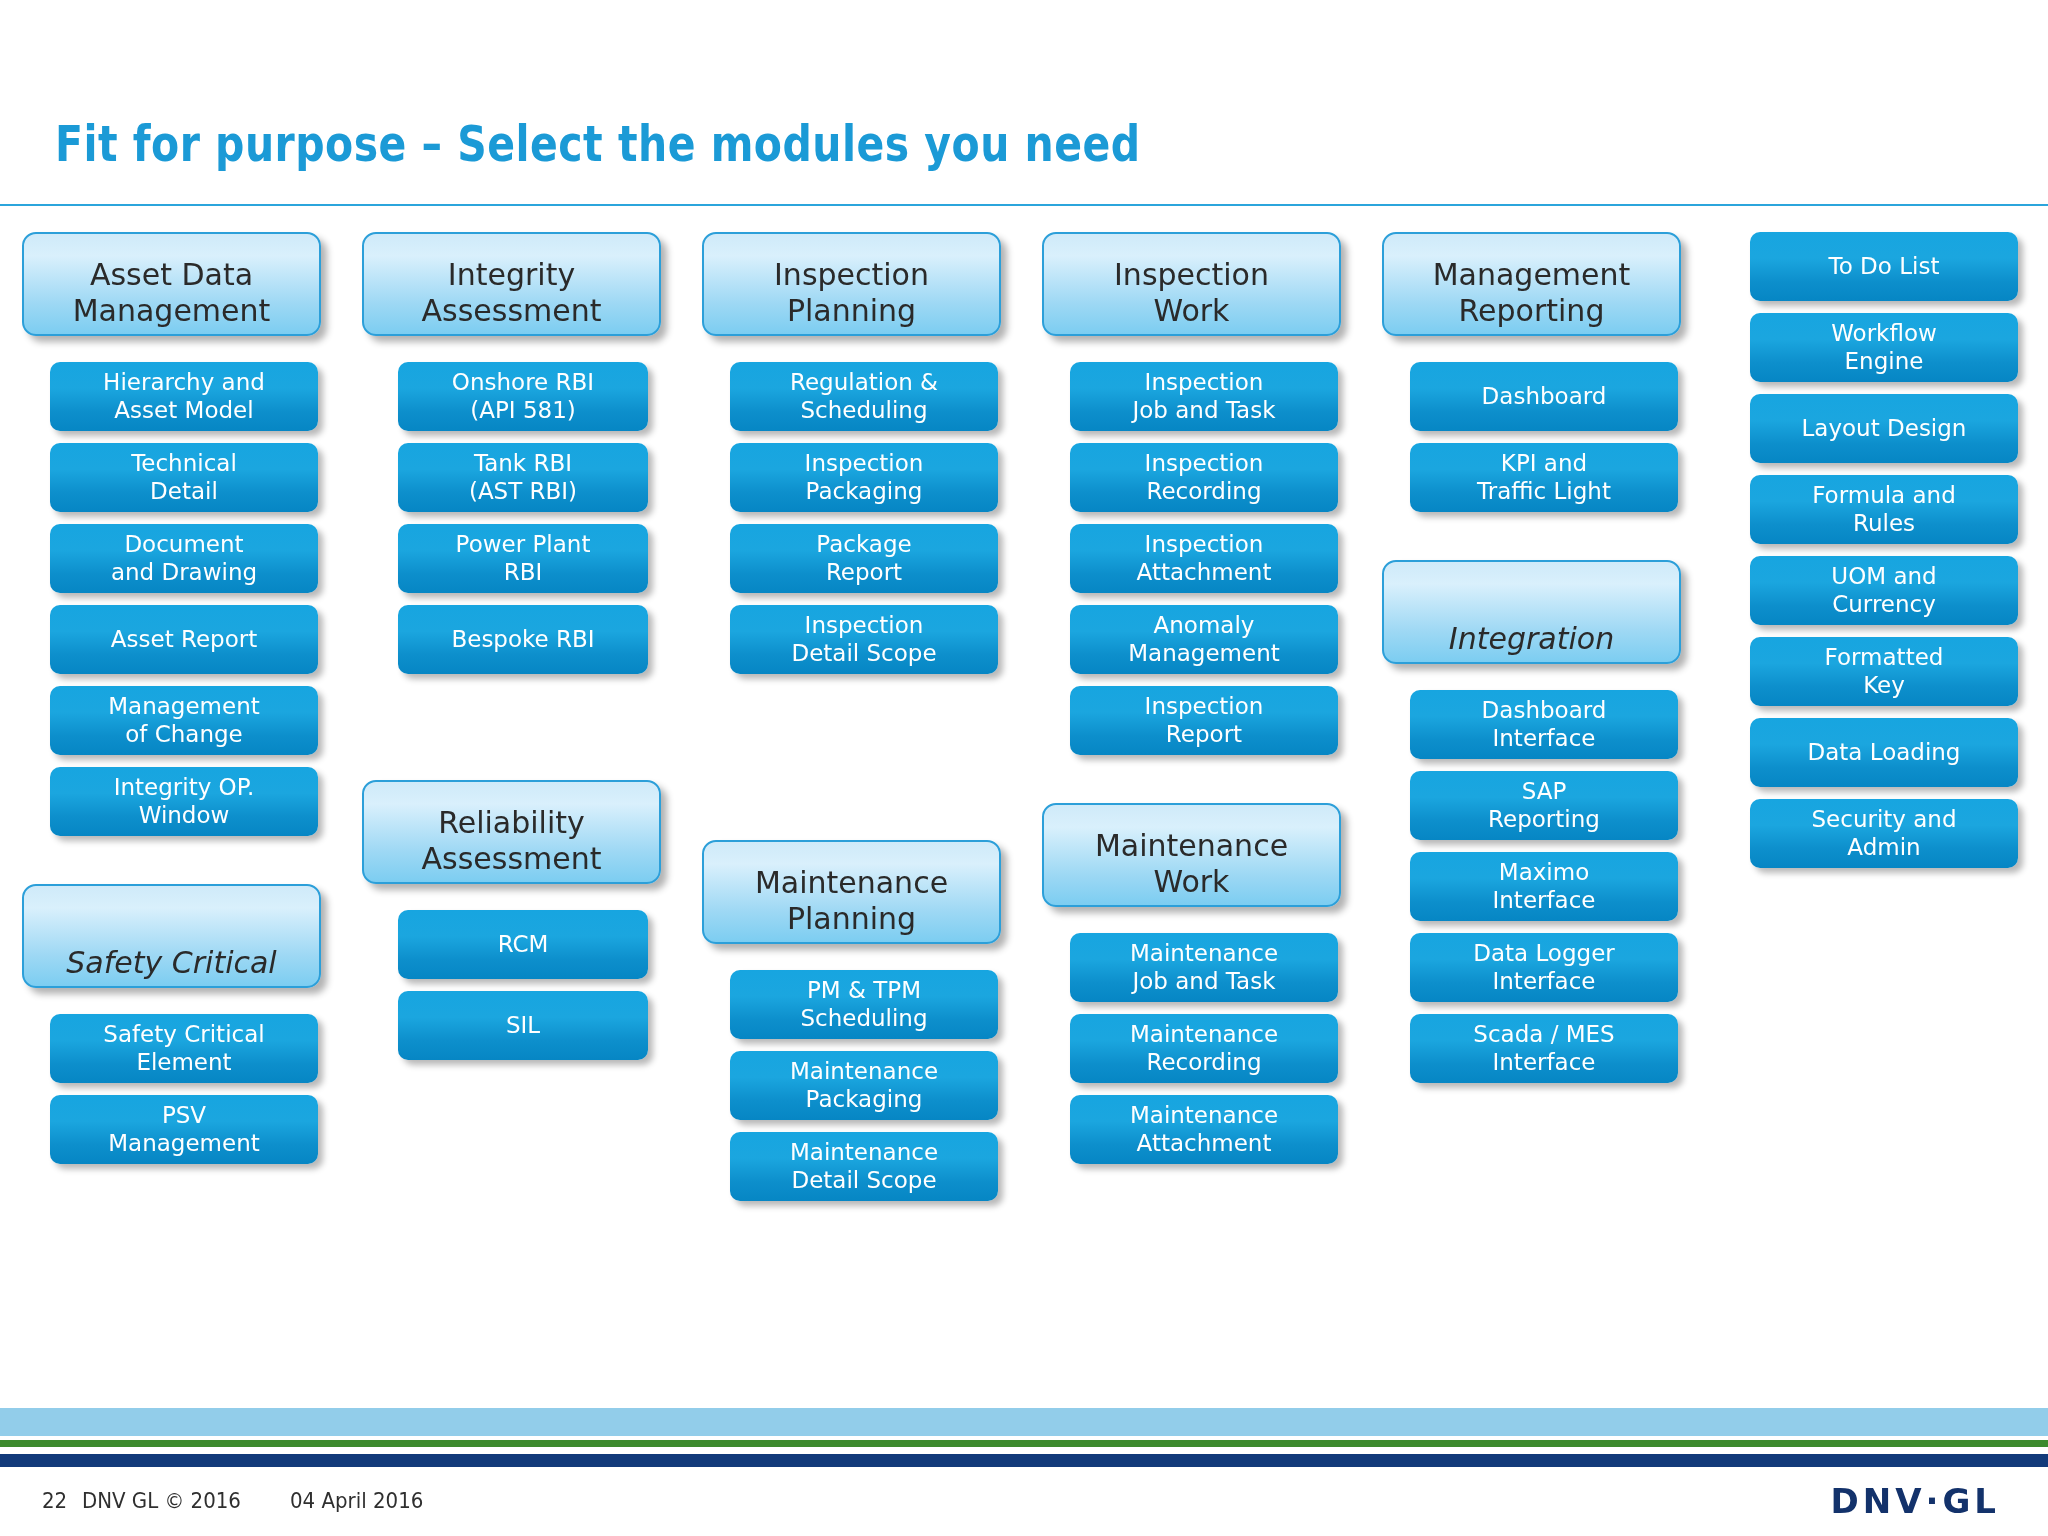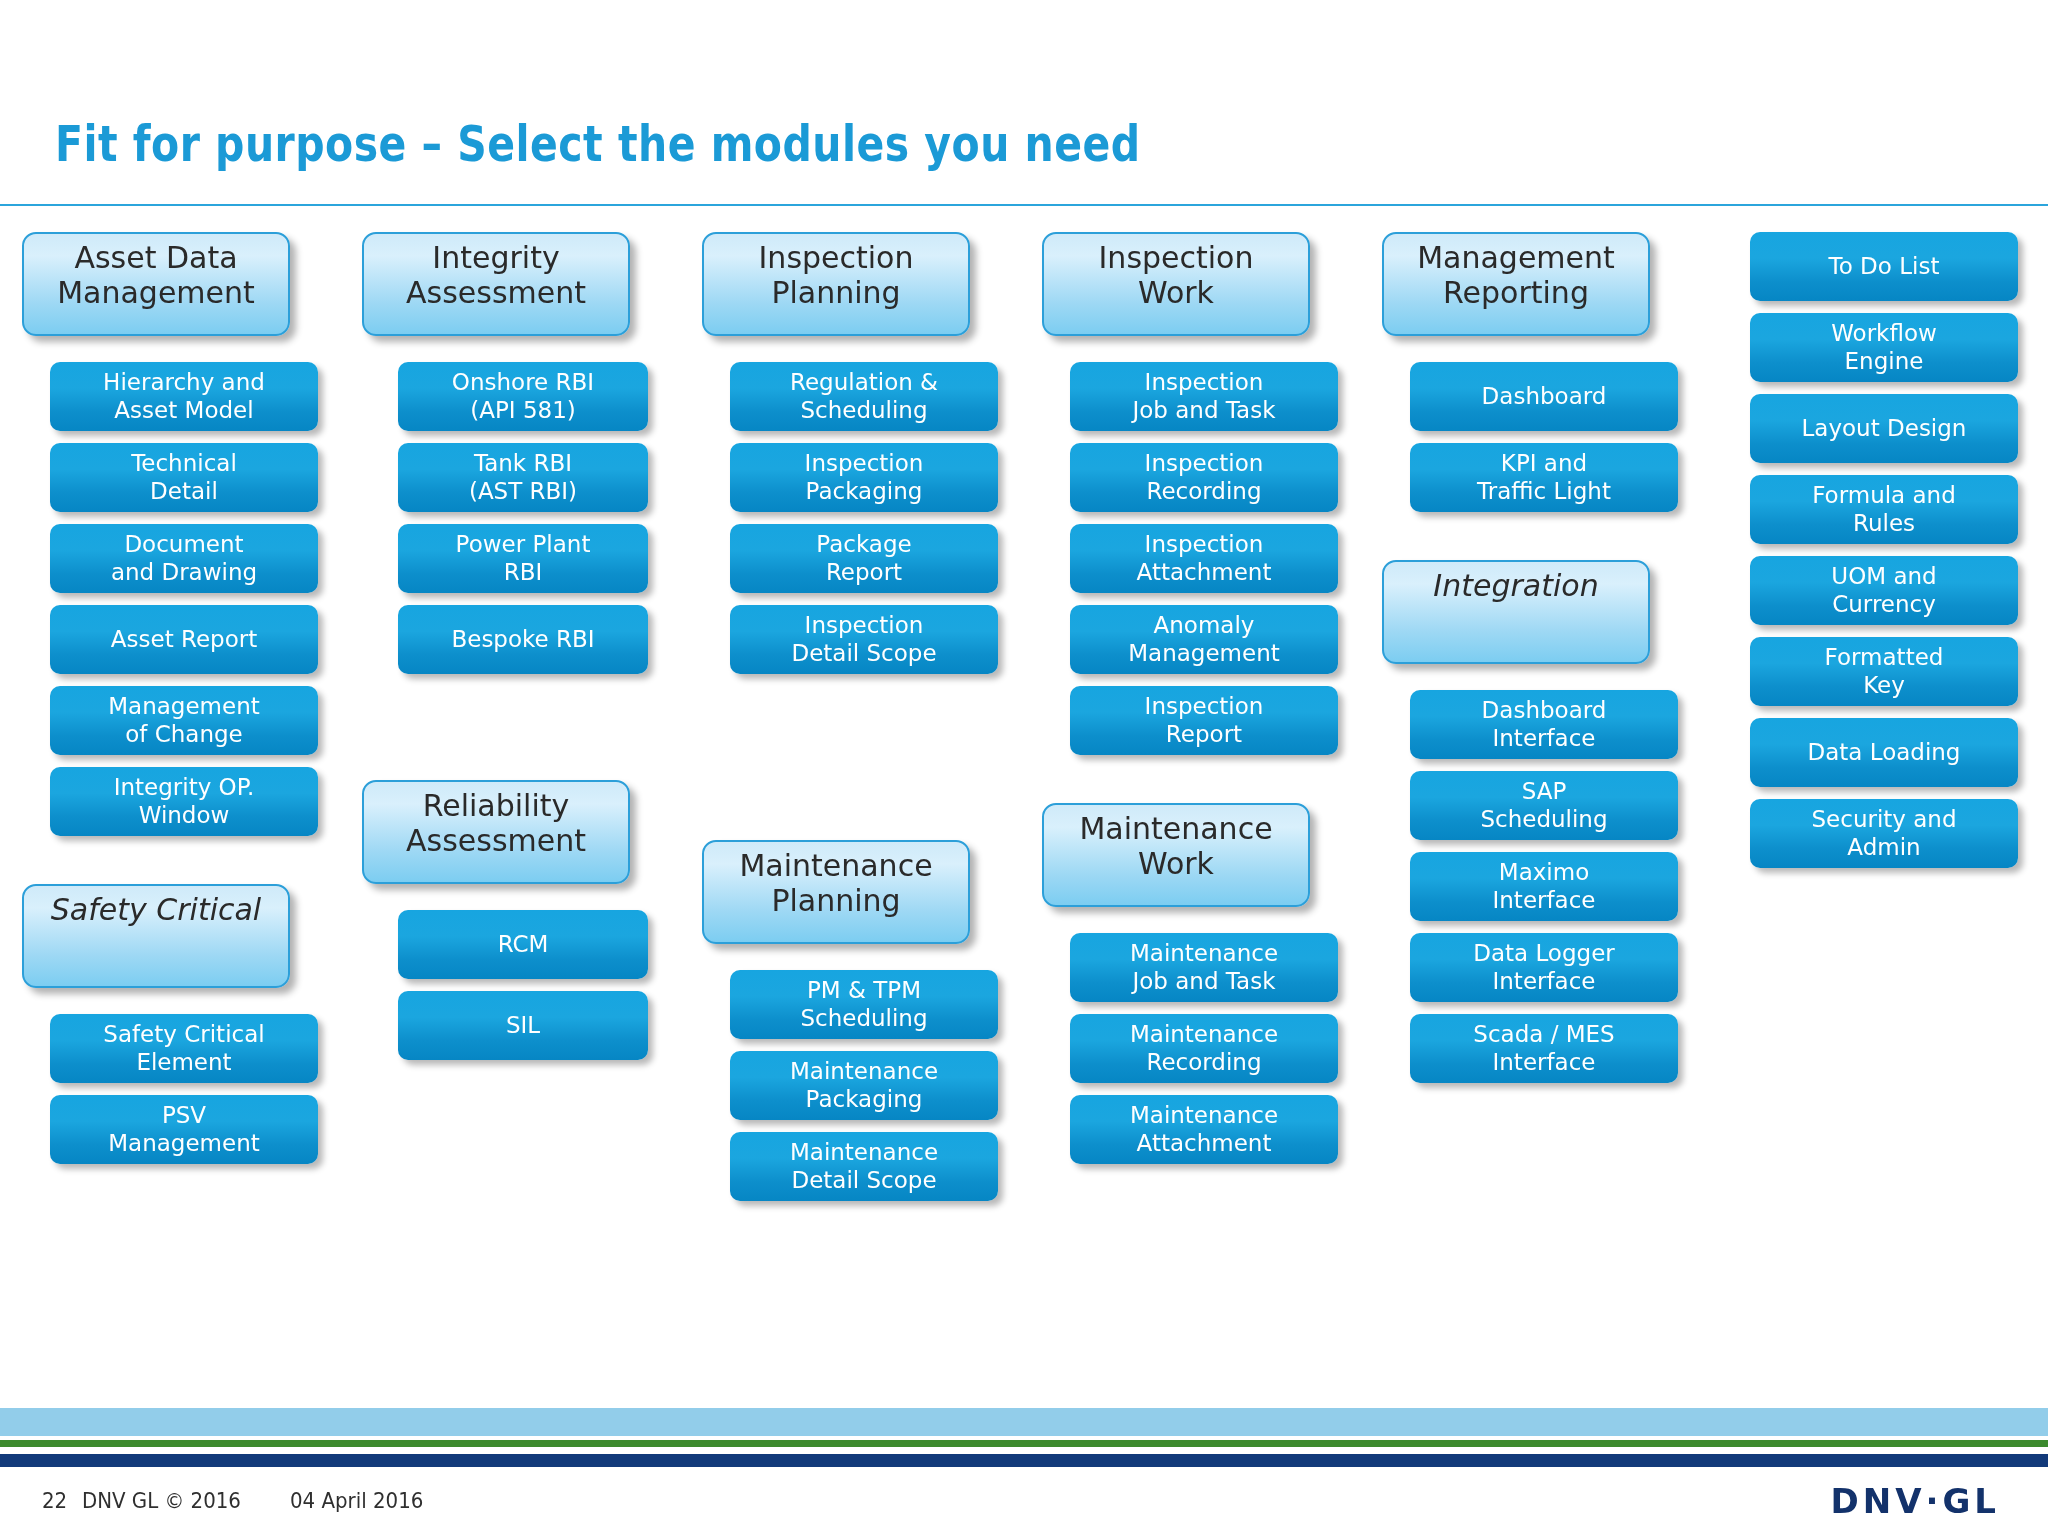--- a/index.html
+++ b/index.html
@@ -55,28 +55,28 @@
   .col1 { left: 362px; }
   .col2 { left: 702px; }
   .col3 { left: 1042px; }
   .col4 { left: 1382px; }
   .col5 { left: 1722px; }
 
   
   .hdr {
     position: relative;
     box-sizing: border-box;
-    width: 268px;
+    width: 299px;
     min-height: 104px;
     border: 2px solid #2C9FD9;
     border-radius: 14px;
     background: linear-gradient(to bottom, #CFEAF9 0%, #D9F0FC 22%, #9DD8F4 70%, #7CCDF1 100%);
     box-shadow: 6px 6px 7px rgba(0,0,0,0.30);
     display: flex;
-    align-items: flex-start;
+    align-items: flex-end;
     justify-content: center;
     text-align: center;
     color: #2A2A2A;
     font-size: 30px;
     line-height: 1.18;
     padding: 6px 8px;
     margin-bottom: 26px;
   }
   .hdr.one-line { min-height: 104px; font-style: italic; }
 
@@ -332,21 +332,21 @@
     <div class="gap-md"></div>
     <div class="hdr one-line">
       <span>Integration</span>
     </div>
     <div class="item">
         <span><span style="white-space:pre-line">Dashboard
 Interface</span></span>
       </div>
     <div class="item">
         <span><span style="white-space:pre-line">SAP
-Scheduling</span></span>
+Reporting</span></span>
       </div>
     <div class="item">
         <span><span style="white-space:pre-line">Maximo
 Interface</span></span>
       </div>
     <div class="item">
         <span><span style="white-space:pre-line">Data Logger
 Interface</span></span>
       </div>
     <div class="item">

